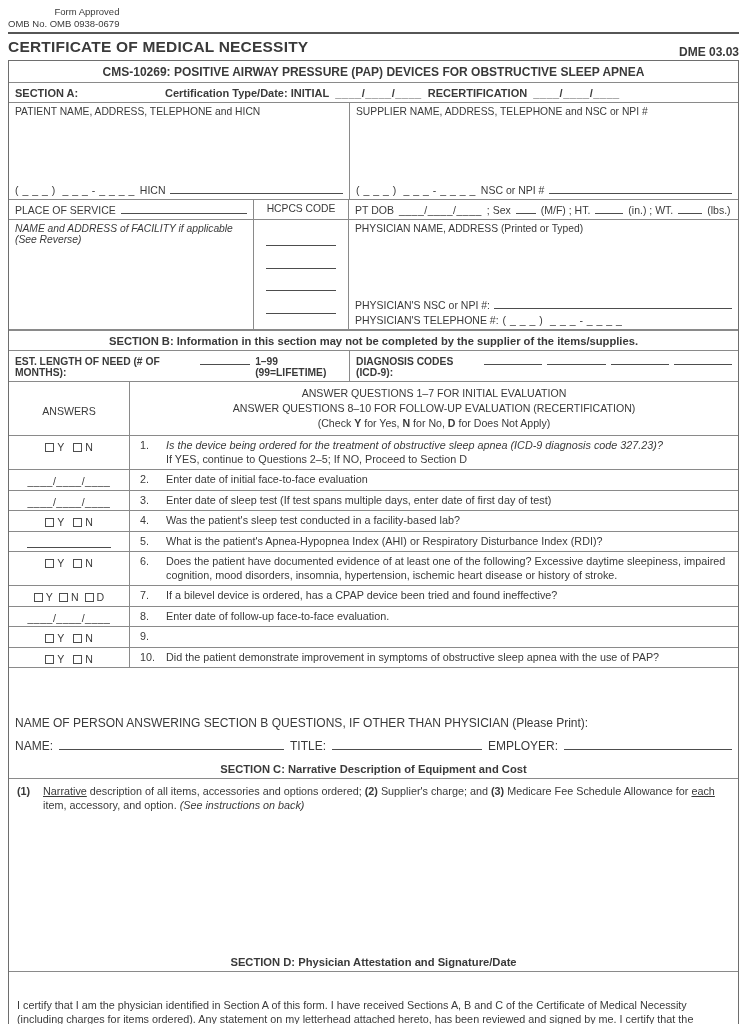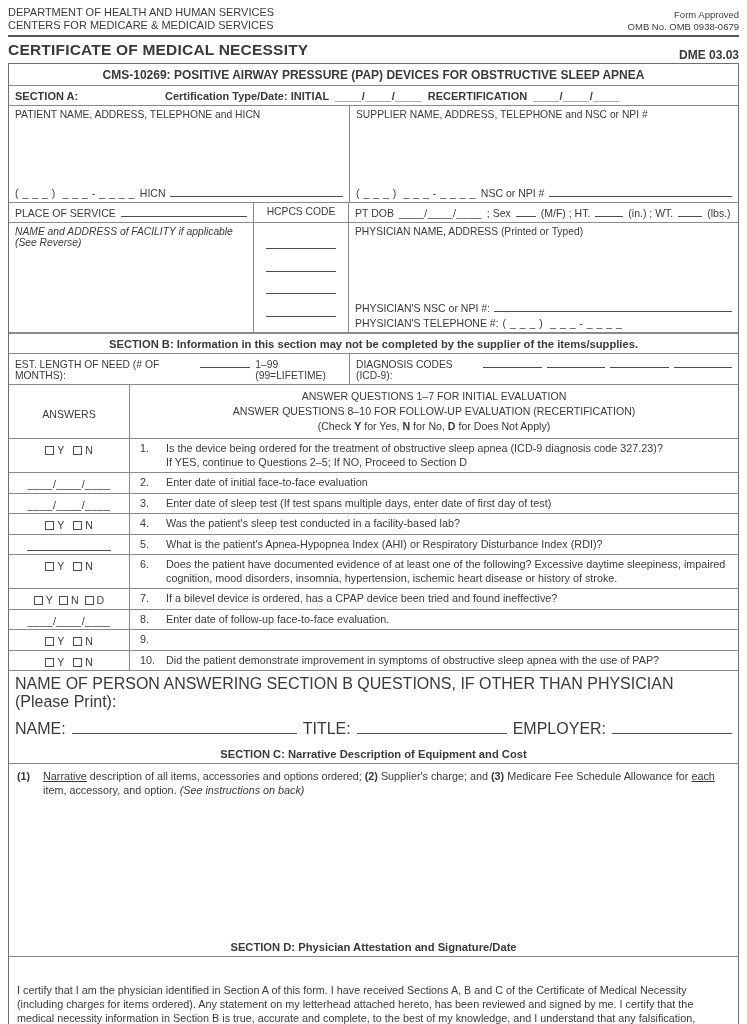--- a/index.html
+++ b/index.html
@@ -59,53 +59,49 @@
   .faccell .fill{ flex:1; }
   .hcpcslines{ display:flex; flex-direction:column; justify-content:space-evenly; align-items:center; height:100%; }
   .physcell{ display:flex; flex-direction:column; height:100%; }
   .physcell .fill{ flex:1; }
   .physline{ display:flex; align-items:baseline; gap:4px; font-size:10.5px; margin-top:3px; }
 
   .secbar{ font-weight:bold; font-size:11.2px; padding:4px 6px 3px; border-top:1px solid var(--line);text-align:center; }
   .secbar.nodtop{ border-top:none; }
   .dbl{ border-top:3px double var(--line); }
 
-  .estrow{ font-weight:normal; font-size:10.4px; }
+  .estrow{ font-weight:bold; font-size:10.4px; }
   .estrow .cell{ display:flex; align-items:baseline; gap:5px; }
 
   .anshead .acell{ display:flex; align-items:center; justify-content:center; font-size:10.6px; }
   .anshead .icel{ text-align:center; font-size:10.6px; padding:4px 4px; line-height:15px; }
   .acell{ border-right:1px solid var(--line); display:flex; align-items:flex-start;
     justify-content:center; padding-top:5px; gap:9px; font-size:10.6px; }
   .qcell{ display:flex; padding:3px 6px 3px 10px; font-size:10.8px; line-height:13.5px; }
   .qnum{ min-width:26px; }
   .qtext{ flex:1; }
   .cb{ display:inline-block; width:9px; height:9px; border:1.2px solid #4d4d4d;
     margin-right:3px; vertical-align:-1px; background:#fff; }
   .cbg{ white-space:nowrap; }
   .datecell{ font-size:10.5px; }
 
-  .namerow{ padding:4px 6px 6px; font-size:16px; border-bottom:none; }
+  .namerow{ padding:4px 6px 6px; font-size:12px; border-bottom:none;margin-top:44px; }
   .namerow .l2{ display:flex; align-items:baseline; gap:6px; margin-top:9px; }
 
   .narr{ padding:5px 8px 4px 8px; font-size:10.8px; line-height:14px; display:flex; border-bottom:none; }
   .narr .nnum{ min-width:26px; font-weight:bold; }
   .narrspace{ min-height:136px; border-bottom:none; }
 
   .attest{ padding:5px 8px 2px; font-size:10.8px; line-height:14px; border-bottom:none;margin-top:21px; }
   .sigrow{ display:flex; align-items:baseline; gap:7px; padding:6px 8px 9px; font-size:10.6px; border-bottom:none; }
 </style>
 </head>
 <body>
 
 <div class="letterhead">
-  <div class="left">
-    <div>DEPARTMENT OF HEALTH AND HUMAN SERVICES</div>
-    <div>CENTERS FOR MEDICARE &amp; MEDICAID SERVICES</div>
-  </div>
   <div class="right">
     <div>Form Approved</div>
     <div>OMB No. OMB 0938-0679</div>
   </div>
 </div>
 
 <div class="titlerow">
   <div class="title">CERTIFICATE OF MEDICAL NECESSITY</div>
   <div class="dme">DME 03.03</div>
 </div>
@@ -221,21 +217,21 @@
   </div>
 
   <div class="row grid-q">
     <div class="acell">
       <span class="cbg"><span class="cb"></span><span>Y</span></span>
       <span class="cbg"><span class="cb"></span><span>N</span></span>
     </div>
     <div class="qcell">
       <span class="qnum">1.</span>
       <span class="qtext">
-        <span style="display:block;">Is the device being ordered for the treatment of obstructive sleep apnea (ICD-9 diagnosis code 327.23)?</span>
+        <span style="display:block;font-style:italic;">Is the device being ordered for the treatment of obstructive sleep apnea (ICD-9 diagnosis code 327.23)?</span>
         <span style="display:block;">If YES, continue to Questions 2–5; If NO, Proceed to Section D</span>
       </span>
     </div>
   </div>
 
   <div class="row grid-q">
     <div class="acell datecell">
       <span class="mask">____/____/____</span>
     </div>
     <div class="qcell">

